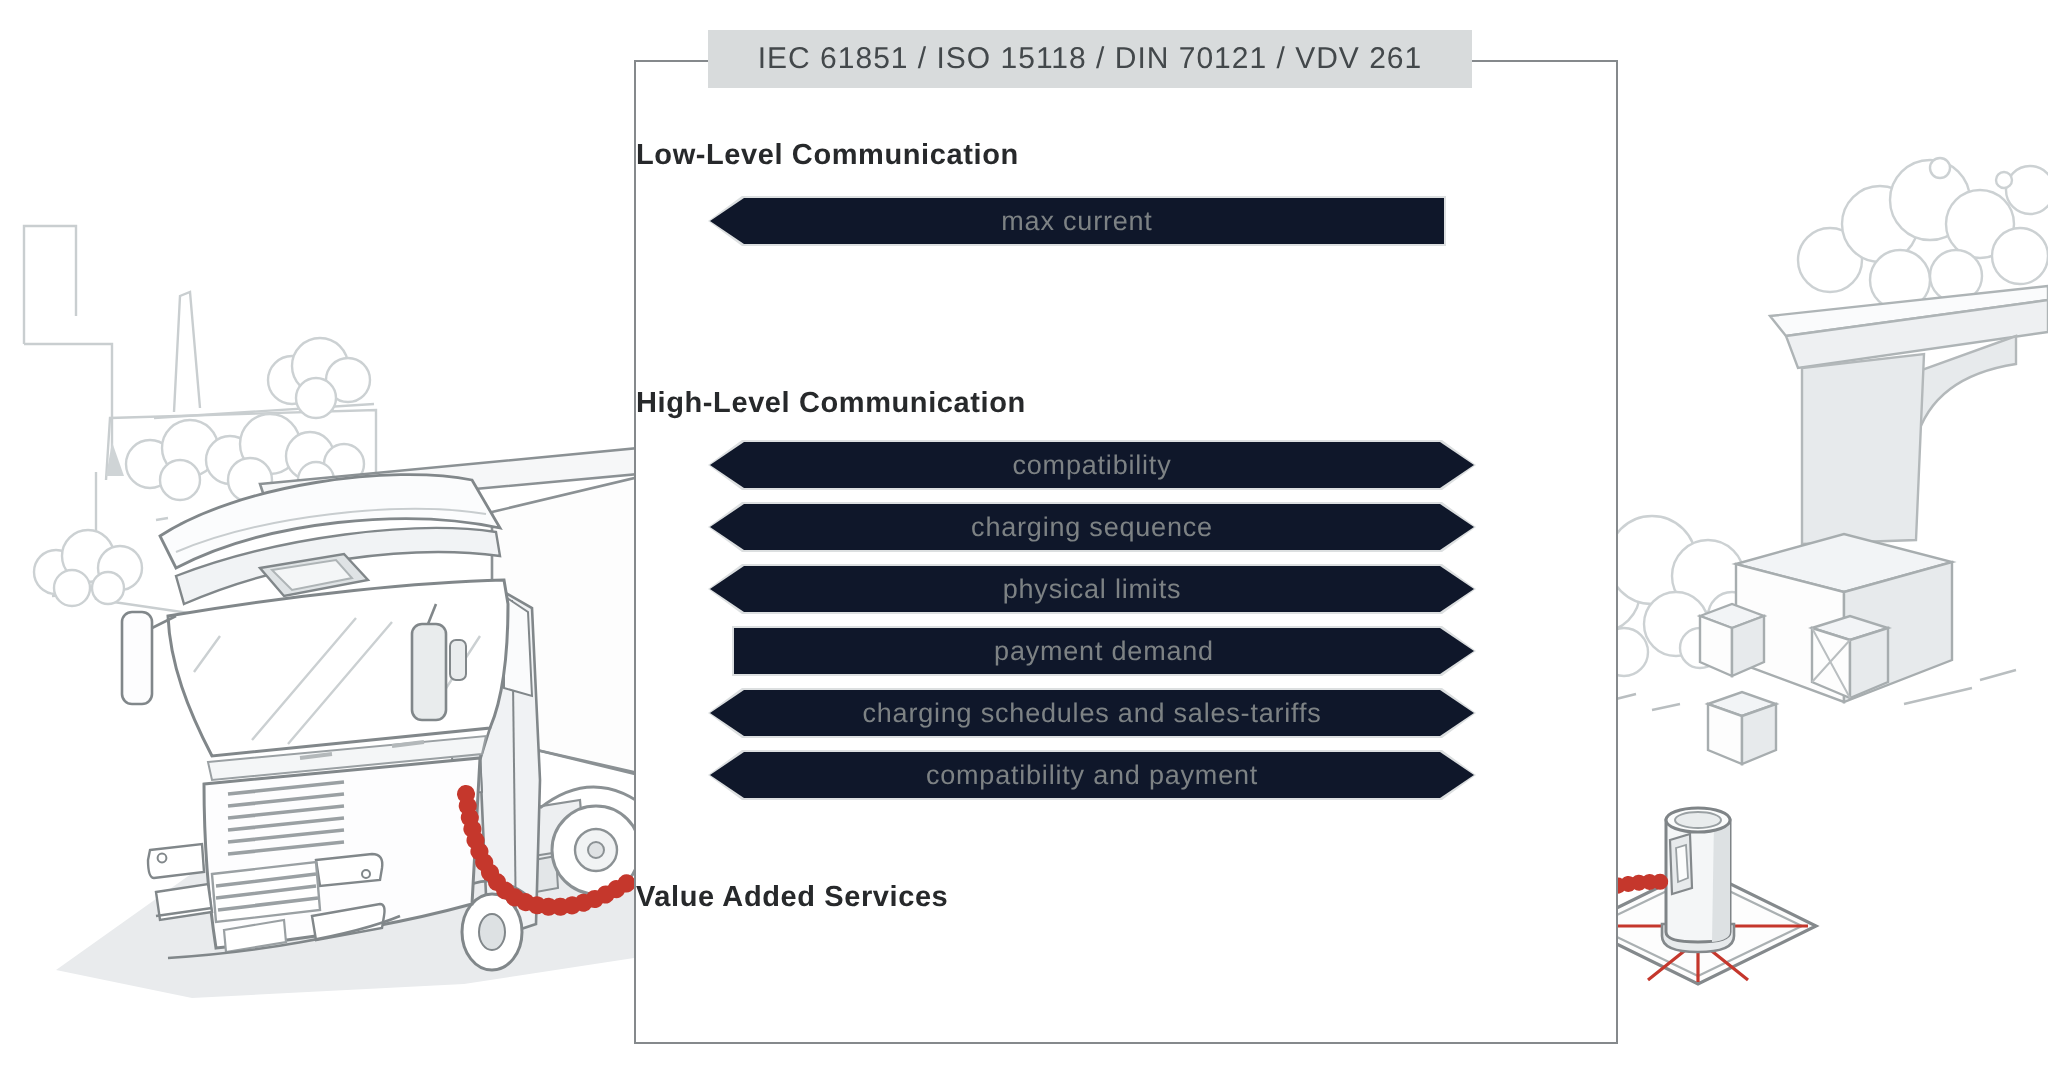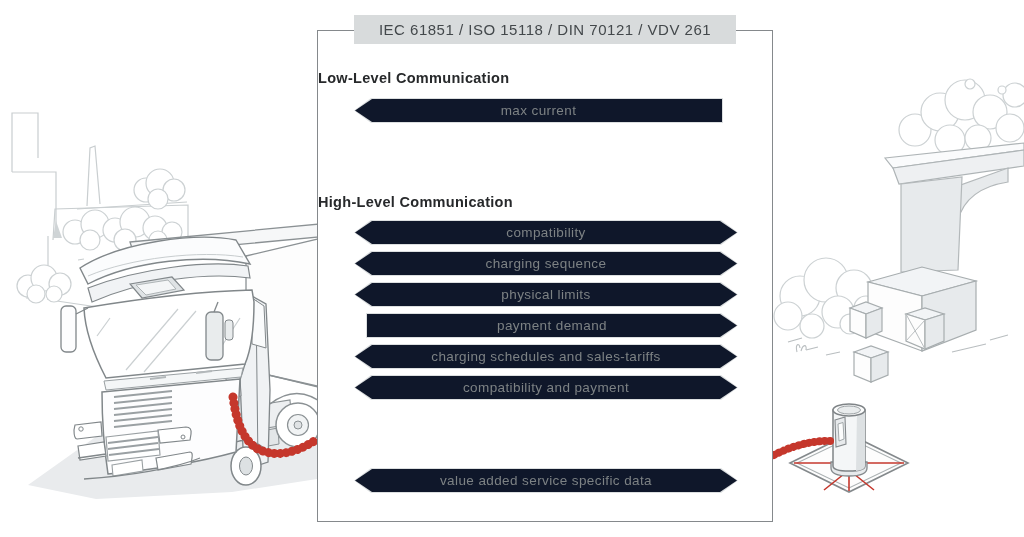--- a/index.html
+++ b/index.html
@@ -1,20 +1,20 @@
 <!DOCTYPE html>
 <html><head>
 <meta charset="utf-8">
 <style>
   html,body{margin:0;padding:0;background:#ffffff;}
   body{width:1024px;height:537px;position:relative;overflow:hidden;
        font-family:"Liberation Sans","DejaVu Sans",sans-serif;}
   #scene{position:absolute;left:0;top:0;width:1024px;height:537px;z-index:1;}
   
-  .panel{position:absolute;left:317px;top:30px;width:456px;height:492px;
+  .panel{position:absolute;left:317px;top:30px;width:492px;height:492px;
          box-sizing:border-box;background:#ffffff;border:1.5px solid #85898c;z-index:2;}
   .panel-header{position:absolute;left:36px;top:-16px;width:382px;height:29px;
          background:#d8dbdc;display:flex;align-items:center;justify-content:center;
          font-size:15px;color:#43484b;letter-spacing:.5px;}
   .section-title{position:absolute;left:0;width:100%;text-align:left;
          font-size:14.5px;font-weight:700;color:#27292b;letter-spacing:.3px;}
   .arrow{position:absolute;height:25px;background:#dcdfe0;}
   .fill{position:absolute;left:1px;right:1px;top:1px;bottom:1px;background:#0f172a;
         display:flex;align-items:center;justify-content:center;}
   .lbl{font-size:13.5px;color:#7d8284;letter-spacing:.4px;white-space:nowrap;}
@@ -224,18 +224,14 @@
     <div class="fill both">
         <span class="lbl">charging schedules and sales-tariffs</span>
       </div>
   </div>
   <div class="arrow both" style="top:344px;left:36px;width:384px">
     <div class="fill both">
         <span class="lbl">compatibility and payment</span>
       </div>
   </div>
 
-  <div class="arrow both" style="top:437px;left:36px;width:384px">
-    <div class="fill both">
-        <span class="lbl">value added service specific data</span>
-      </div>
-  </div>
+  <div class="section-title" style="top:410px">Value Added Services</div>
 </div>
 
 </body></html>

